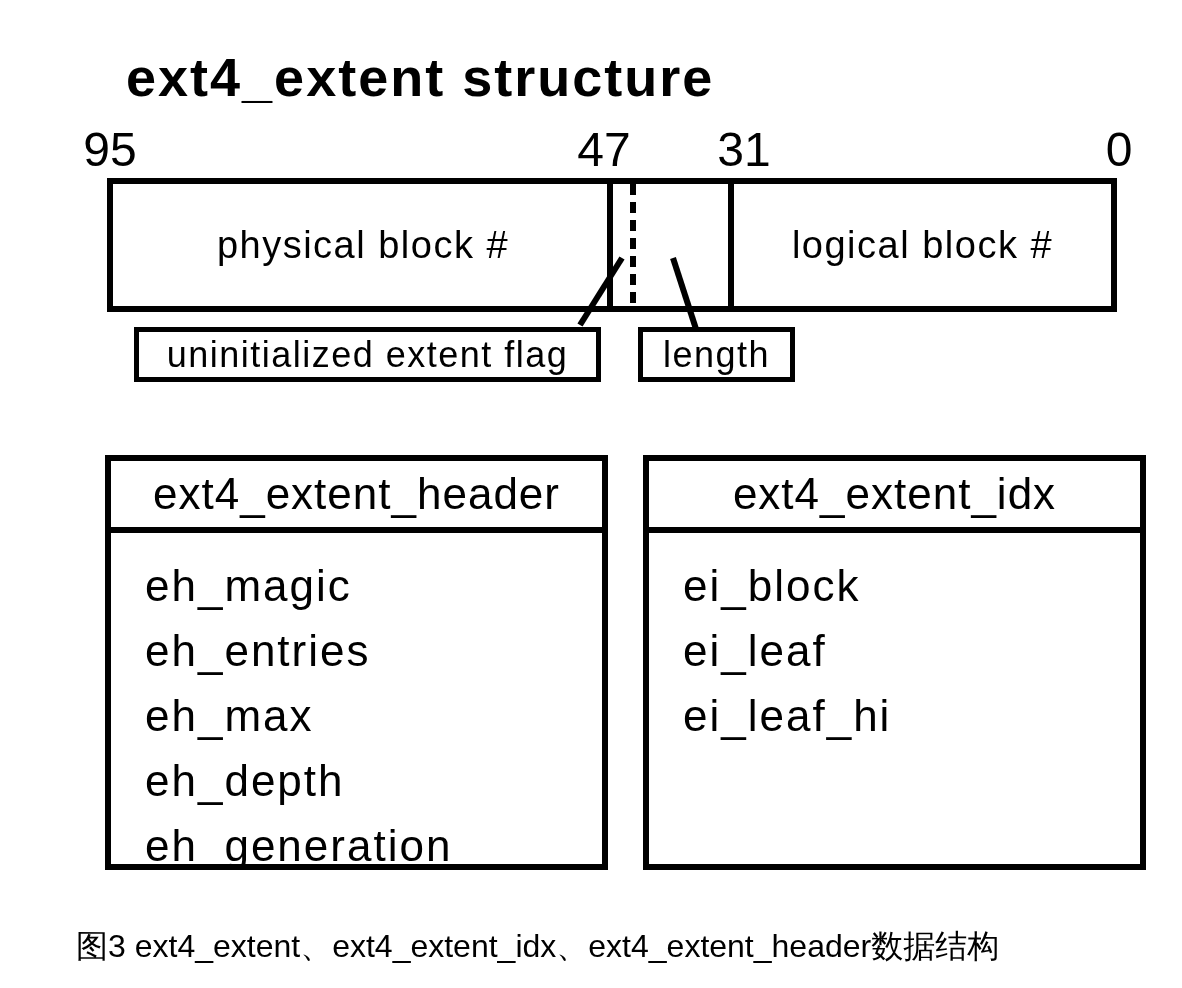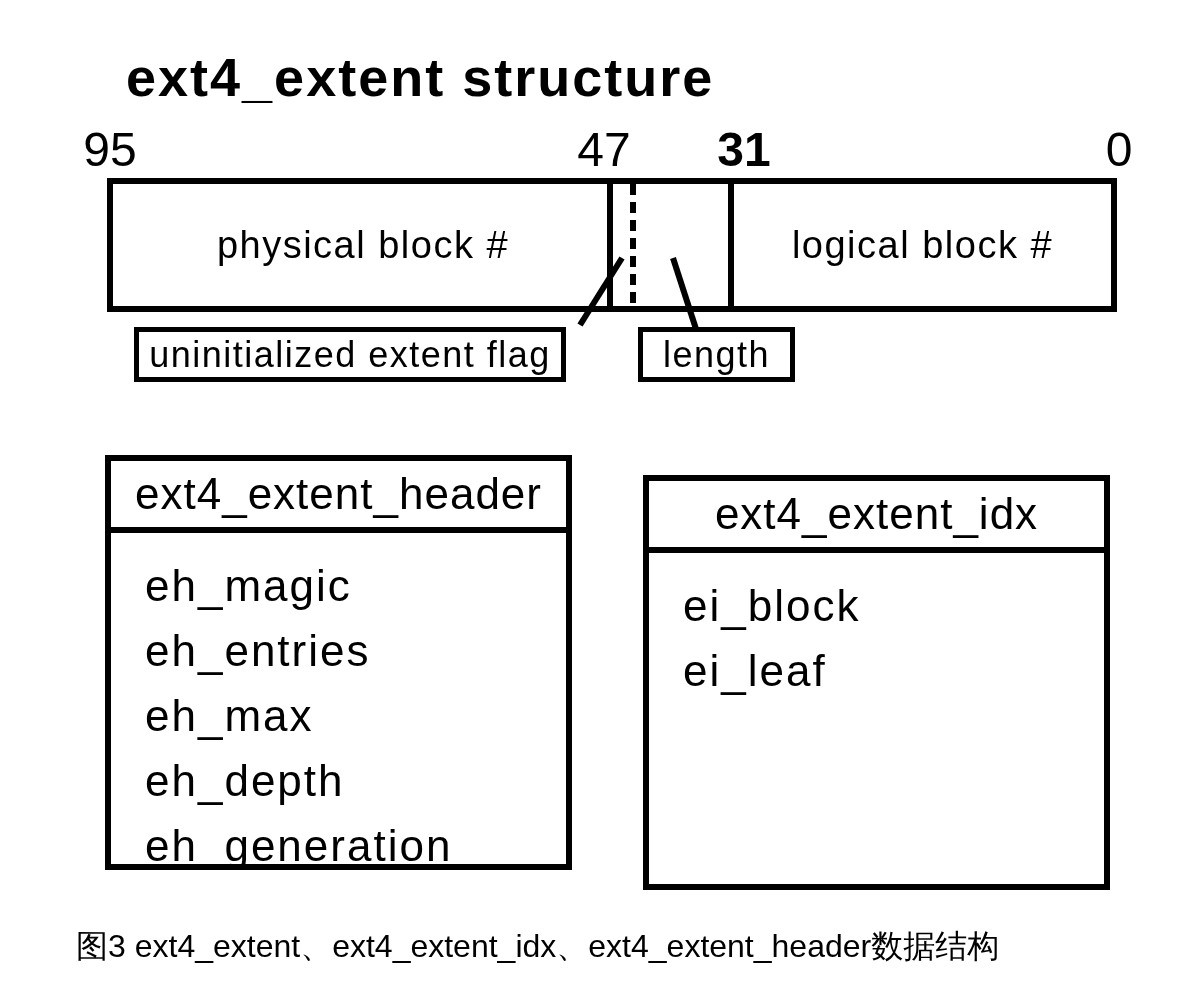--- a/index.html
+++ b/index.html
@@ -48,34 +48,34 @@
     background: repeating-linear-gradient(180deg, #000 0 11px, transparent 11px 18px);
   }
 
   
   .callout {
     border: 5px solid #000;
     display: flex; align-items: center; justify-content: center;
     font-size: 36px; letter-spacing: 1.5px; white-space: nowrap;
     background: #fff;
   }
-  .callout.flag   { left: 134px; top: 327px; width: 432px; height: 55px; }
+  .callout.flag   { left: 134px; top: 327px; width: 467px; height: 55px; }
   .callout.length { left: 638px; top: 327px; width: 157px; height: 55px; }
 
   
   .overlay { left: 0; top: 0; pointer-events: none; }
 
   
   .struct {
-    top: 455px; width: 467px; height: 415px;
+    top: 455px; width: 503px; height: 415px;
     border: 6px solid #000;
     background: #fff;
   }
   .struct.left  { left: 105px; }
-  .struct.right { left: 643px; margin-top: 20px; }
+  .struct.right { left: 643px; }
   .struct-header {
     height: 72px;
     border-bottom: 6px solid #000;
     display: flex; align-items: center; justify-content: center;
     font-size: 44px; letter-spacing: 1px; white-space: nowrap;
   }
   .struct-body { padding: 20px 0 0 34px; }
   .struct-field {
     font-size: 44px; line-height: 65px; letter-spacing: 2px;
     white-space: nowrap;
@@ -88,21 +88,21 @@
     white-space: nowrap;
   }
 </style>
 </head>
 <body>
 
 <div class="abs title">ext4_extent structure</div>
 
 <div class="abs bitnum" style="left:110px;">95</div>
 <div class="abs bitnum" style="left:604px;">47</div>
-<div class="abs bitnum" style="left:744px;font-weight:bold;">31</div>
+<div class="abs bitnum" style="left:744px;">31</div>
 <div class="abs bitnum" style="left:1119px;">0</div>
 
 <div class="abs bar">
   <div class="abs bar-seg-label" style="left:0; width:494px;padding-left:6px;">physical block #</div>
   <div class="abs vline" style="left:494px;"></div>
   <div class="abs vline-dashed" style="left:517px;"></div>
   <div class="abs vline" style="left:615px;"></div>
   <div class="abs bar-seg-label" style="left:621px; width:377px;">logical block #</div>
 </div>
 
@@ -127,16 +127,17 @@
     <div class="struct-field">eh_depth</div>
     <div class="struct-field">eh_generation</div>
   </div>
 </div>
 
 <div class="abs struct right">
   <div class="struct-header">ext4_extent_idx</div>
   <div class="struct-body">
     <div class="struct-field">ei_block</div>
     <div class="struct-field">ei_leaf</div>
+    <div class="struct-field">ei_leaf_hi</div>
   </div>
 </div>
 
 <div class="abs caption">图3 ext4_extent、ext4_extent_idx、ext4_extent_header数据结构</div>
 
 </body></html>

